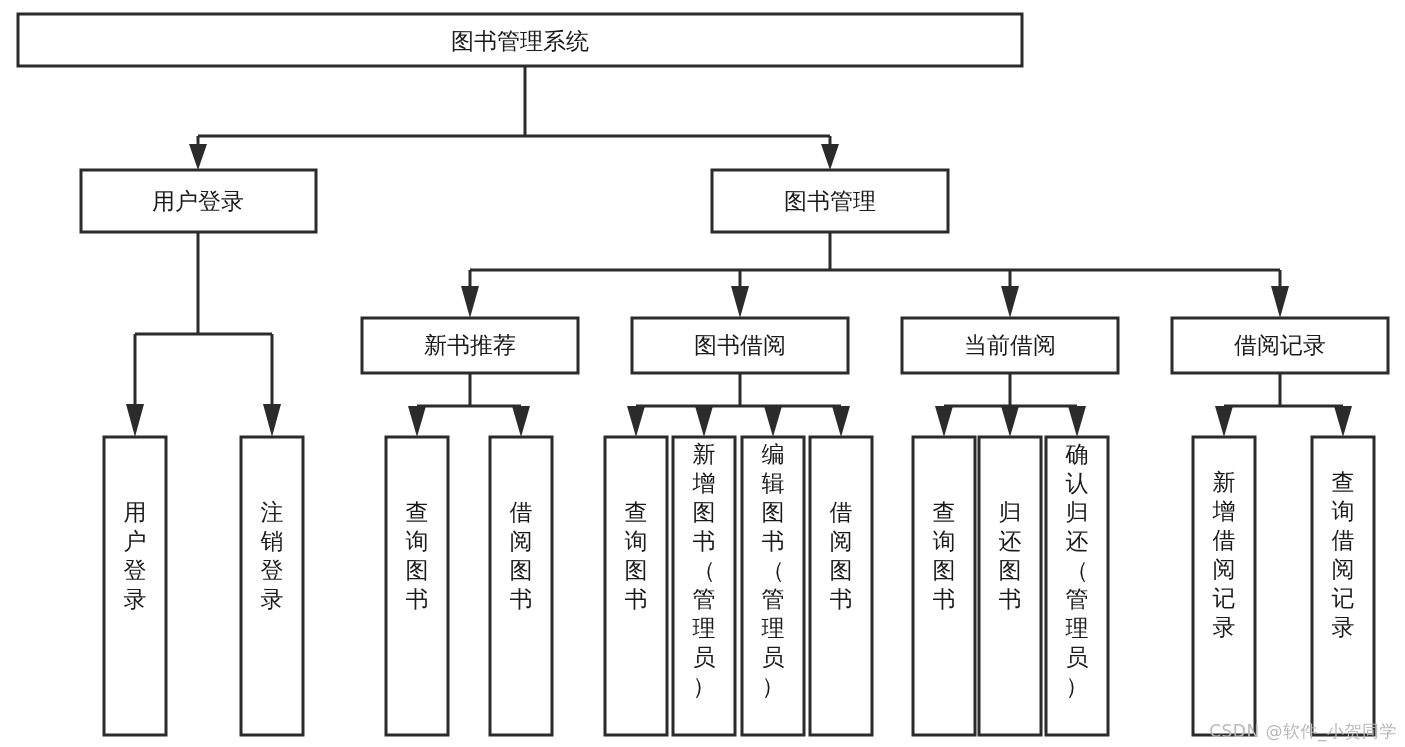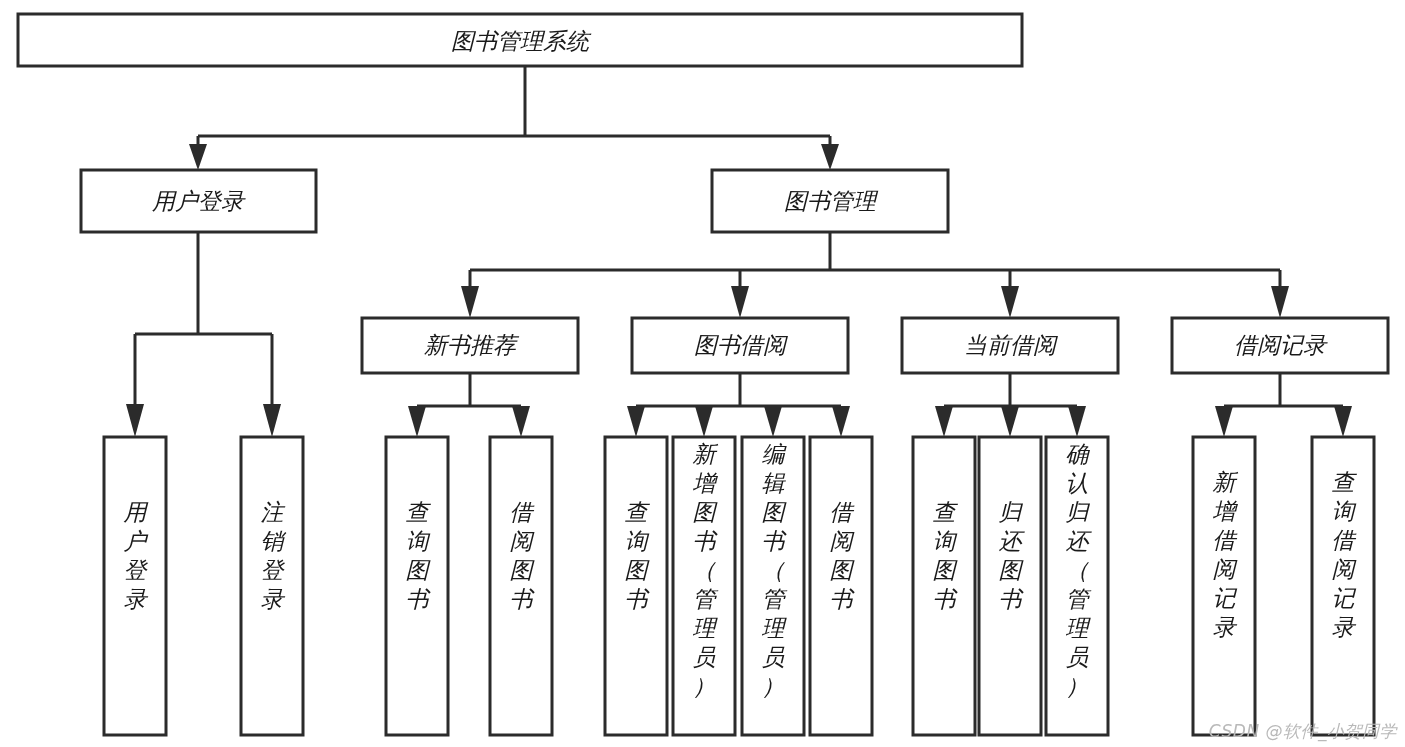--- a/index.html
+++ b/index.html
@@ -12,21 +12,20 @@
     width: 1405px;
     height: 747px;
     font-family: "DejaVu Sans", "Liberation Sans", sans-serif;
     overflow: hidden;
     position: relative;
   }
   #diagram-root {
     position: relative;
     width: 1405px;
     height: 747px;
-    font-style: italic;
   }
   svg.diagram {
     display: block;
     width: 1405px;
     height: 747px;
   }
   .node-rect {
     fill: #ffffff;
     stroke: #2b2b2b;
     stroke-width: 3;

